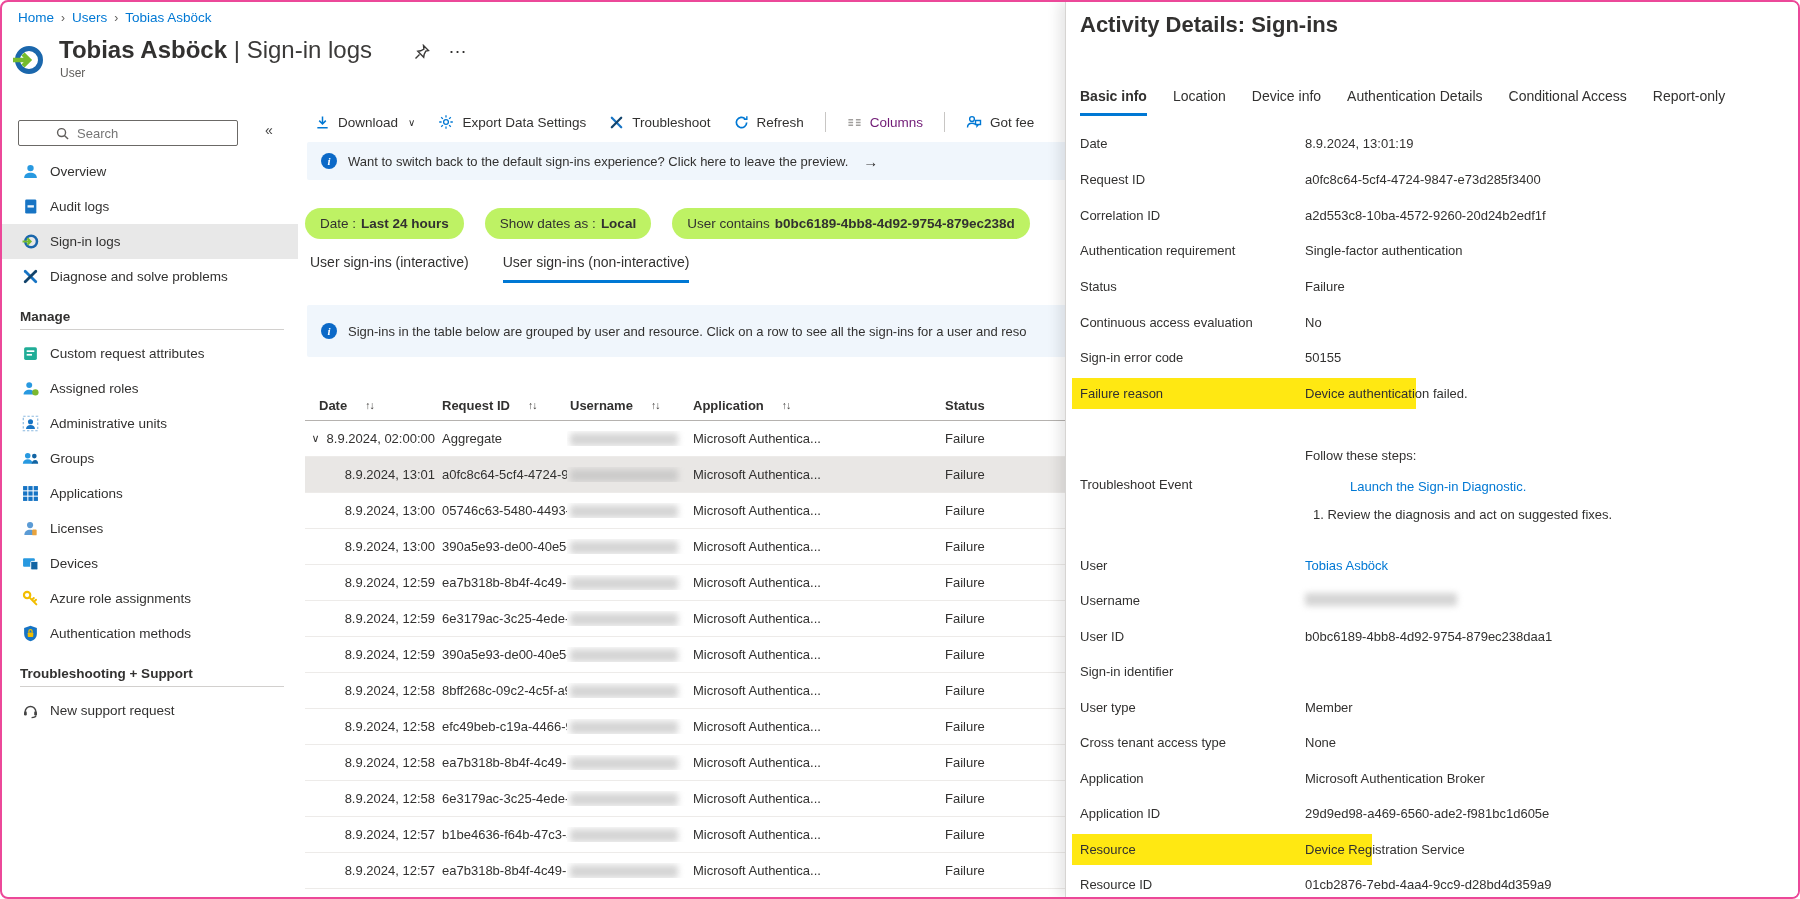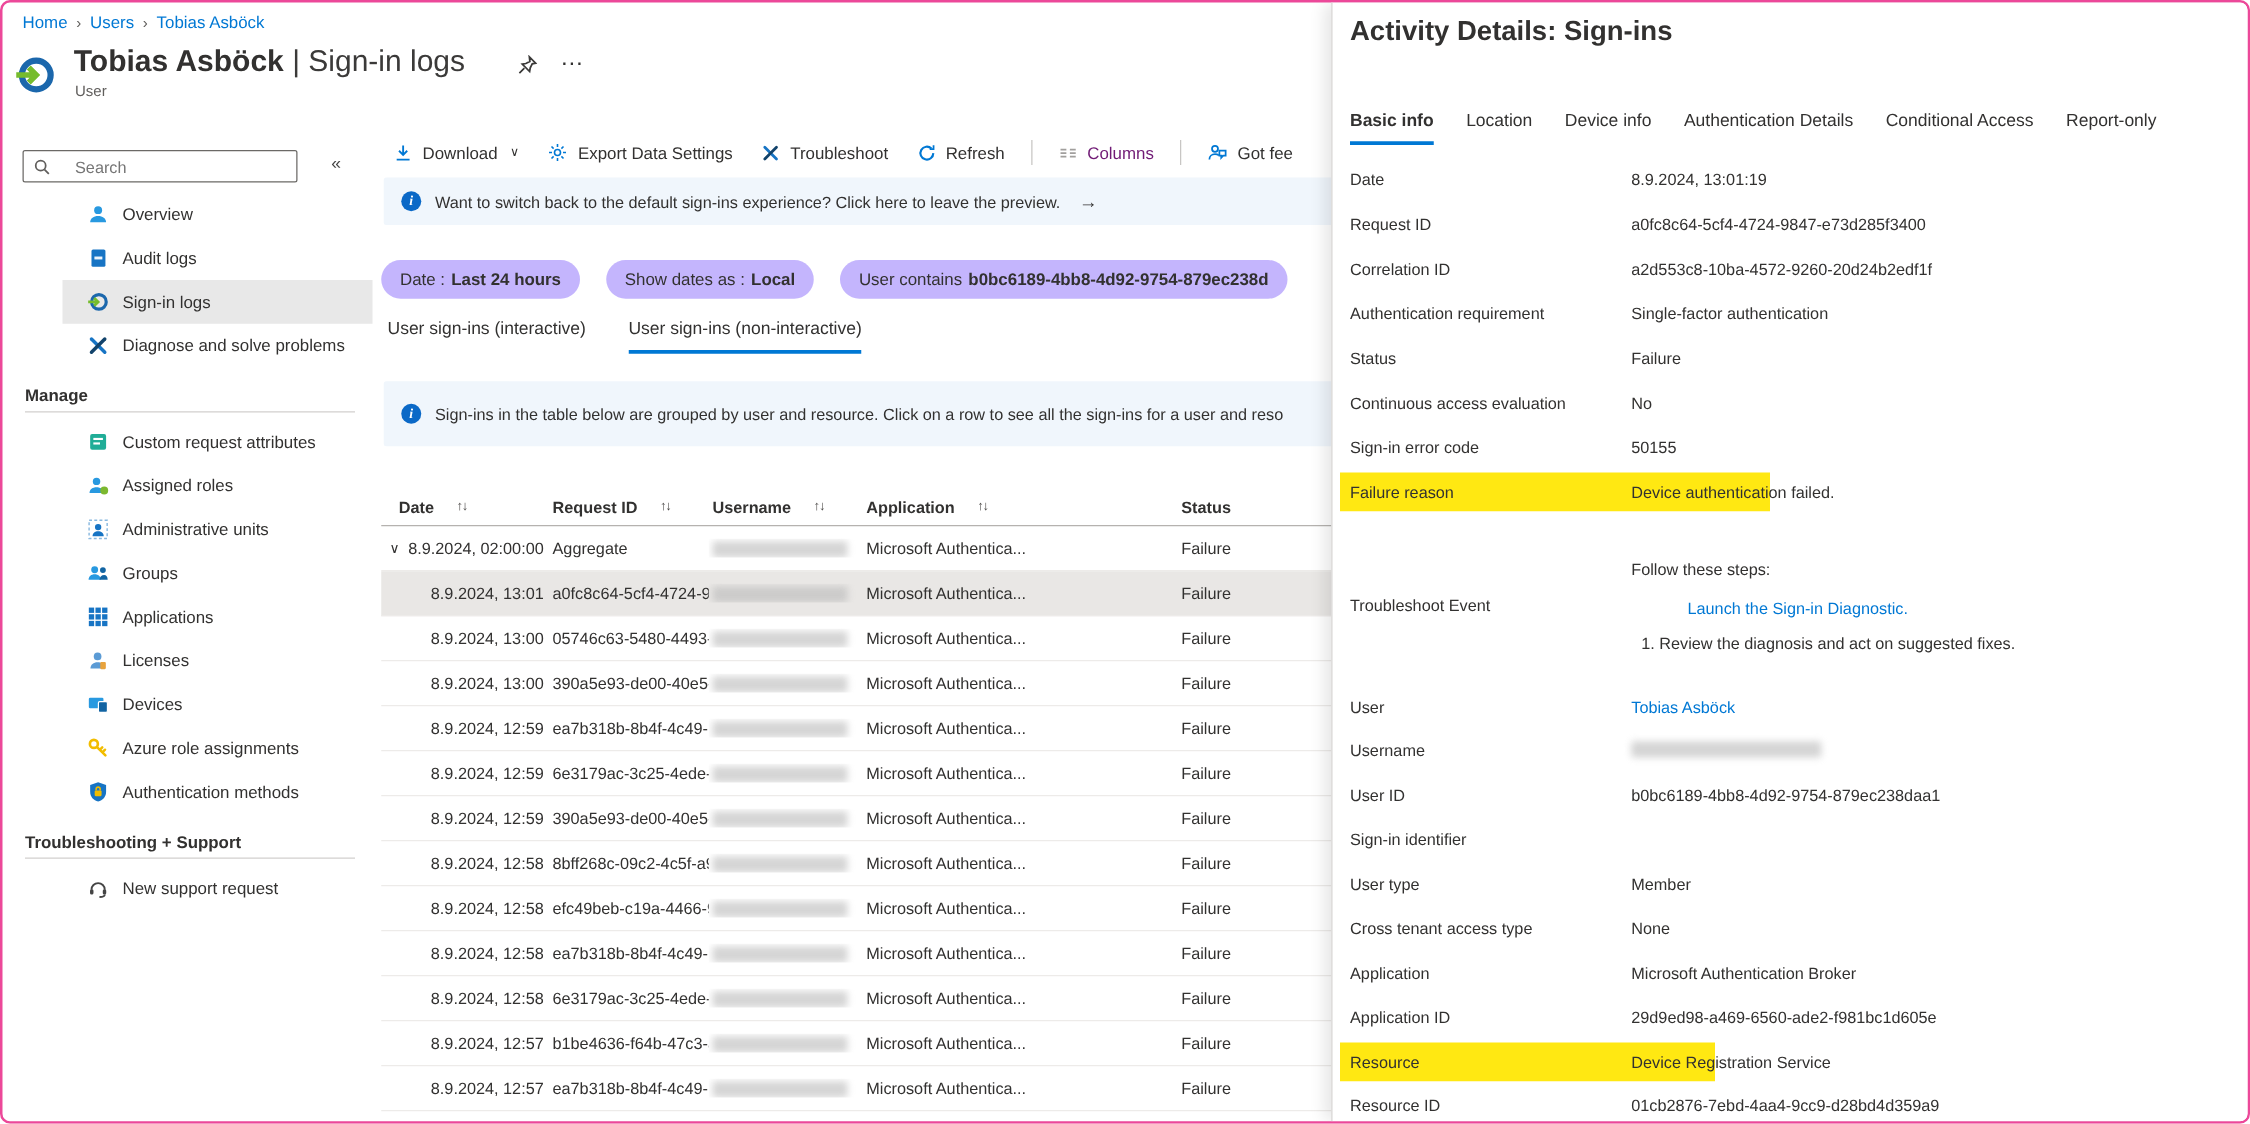--- a/index.html
+++ b/index.html
@@ -13,26 +13,26 @@
   .hdr-icon{position:absolute;left:10px;top:42px;width:32px;height:32px;}
   .hdr-title{position:absolute;left:57px;top:34px;font-size:24px;white-space:nowrap;}
   .hdr-title .name{font-weight:700;}
   .hdr-title .rest{font-weight:400;color:#3b3a39;}
   .hdr-sub{position:absolute;left:58px;top:64px;font-size:12px;color:#605e5c;}
   .pin{position:absolute;left:412px;top:42px;}
   .dots{position:absolute;left:446px;top:34px;font-size:19px;color:#323130;letter-spacing:1px;cursor:pointer;}
   
   .sidebar{position:absolute;left:0;top:108px;width:296px;bottom:0;}
   .sbox{position:absolute;left:16px;top:10px;width:202px;height:24px;border:1px solid #6b6966;border-radius:2px;
-    display:flex;align-items:center;gap:18px;padding:0 8px;background:#fff;}
+    display:flex;align-items:center;gap:6px;padding:0 8px;background:#fff;justify-content:flex-end;}
   .sbox input{border:none;outline:none;font-size:13px;width:150px;font-family:inherit;color:#323130;}
   .collapse{position:absolute;left:254px;top:12px;width:26px;height:22px;text-align:center;color:#444;
     font-size:14px;cursor:pointer;}
   .nav{position:absolute;left:0;top:44px;right:0;}
-  .nitem{display:flex;align-items:center;gap:11px;height:35px;padding-left:20px;font-size:13.5px;cursor:pointer;white-space:nowrap;margin-left:48px;}
+  .nitem{display:flex;align-items:center;gap:11px;height:35px;padding-left:20px;font-size:13.5px;cursor:pointer;white-space:nowrap;}
   .nitem.sel{background:#e8e8e8;}
   .nhead{font-weight:700;font-size:13.5px;padding:15px 0 5px 18px;}
   .ndiv{border-bottom:1px solid #d2d0ce;margin:0 14px 6px 18px;}
   .nicon{width:17px;height:17px;flex:0 0 17px;}
   
   .toolbar{position:absolute;left:306px;top:104px;height:32px;display:flex;align-items:center;gap:9px;
     font-size:13.5px;white-space:nowrap;}
   .titem{display:flex;align-items:center;gap:8px;padding:0 7px;cursor:pointer;}
   .titem .chv{color:#323130;font-size:10px;margin-left:2px;}
   .titem.disabled{color:#701a75;cursor:default;}
@@ -40,21 +40,21 @@
   
   .banner{position:absolute;left:305px;width:902px;background:#f0f6fc;border-radius:2px;
     display:flex;align-items:center;gap:11px;padding:0 14px;font-size:13px;white-space:nowrap;overflow:hidden;}
   .b1{top:140px;height:38px;}
   .b2{top:303px;height:52px;}
   .infoi{width:16px;height:16px;border-radius:50%;background:#0b69c7;color:#fff;font-size:11px;font-weight:700;
     display:flex;align-items:center;justify-content:center;flex:0 0 16px;font-family:"Liberation Serif",serif;font-style:italic;}
   .arrow{font-size:15px;color:#323130;margin-left:4px;cursor:pointer;}
   
   .pills{position:absolute;left:303px;top:206px;display:flex;gap:21px;font-size:13.5px;}
-  .pill{background:#c4b5fd;border-radius:16px;height:31px;display:flex;align-items:center;
+  .pill{background:#bef264;border-radius:16px;height:31px;display:flex;align-items:center;
     padding:0 15px;cursor:pointer;white-space:nowrap;}
   .pill b{margin-left:5px;}
   
   .mtabs{position:absolute;left:308px;top:252px;display:flex;gap:34px;font-size:14px;}
   .mtab{padding-bottom:10px;cursor:pointer;}
   .mtab.active{font-weight:400;border-bottom:3px solid #0078d4;}
   
   .table{position:absolute;left:303px;top:388px;width:905px;}
   .thead,.trow{display:grid;grid-template-columns:134px 128px 123px 252px 140px;align-items:center;}
   .thead{height:30px;border-bottom:1px solid #b5b2af;font-weight:700;font-size:13px;}

